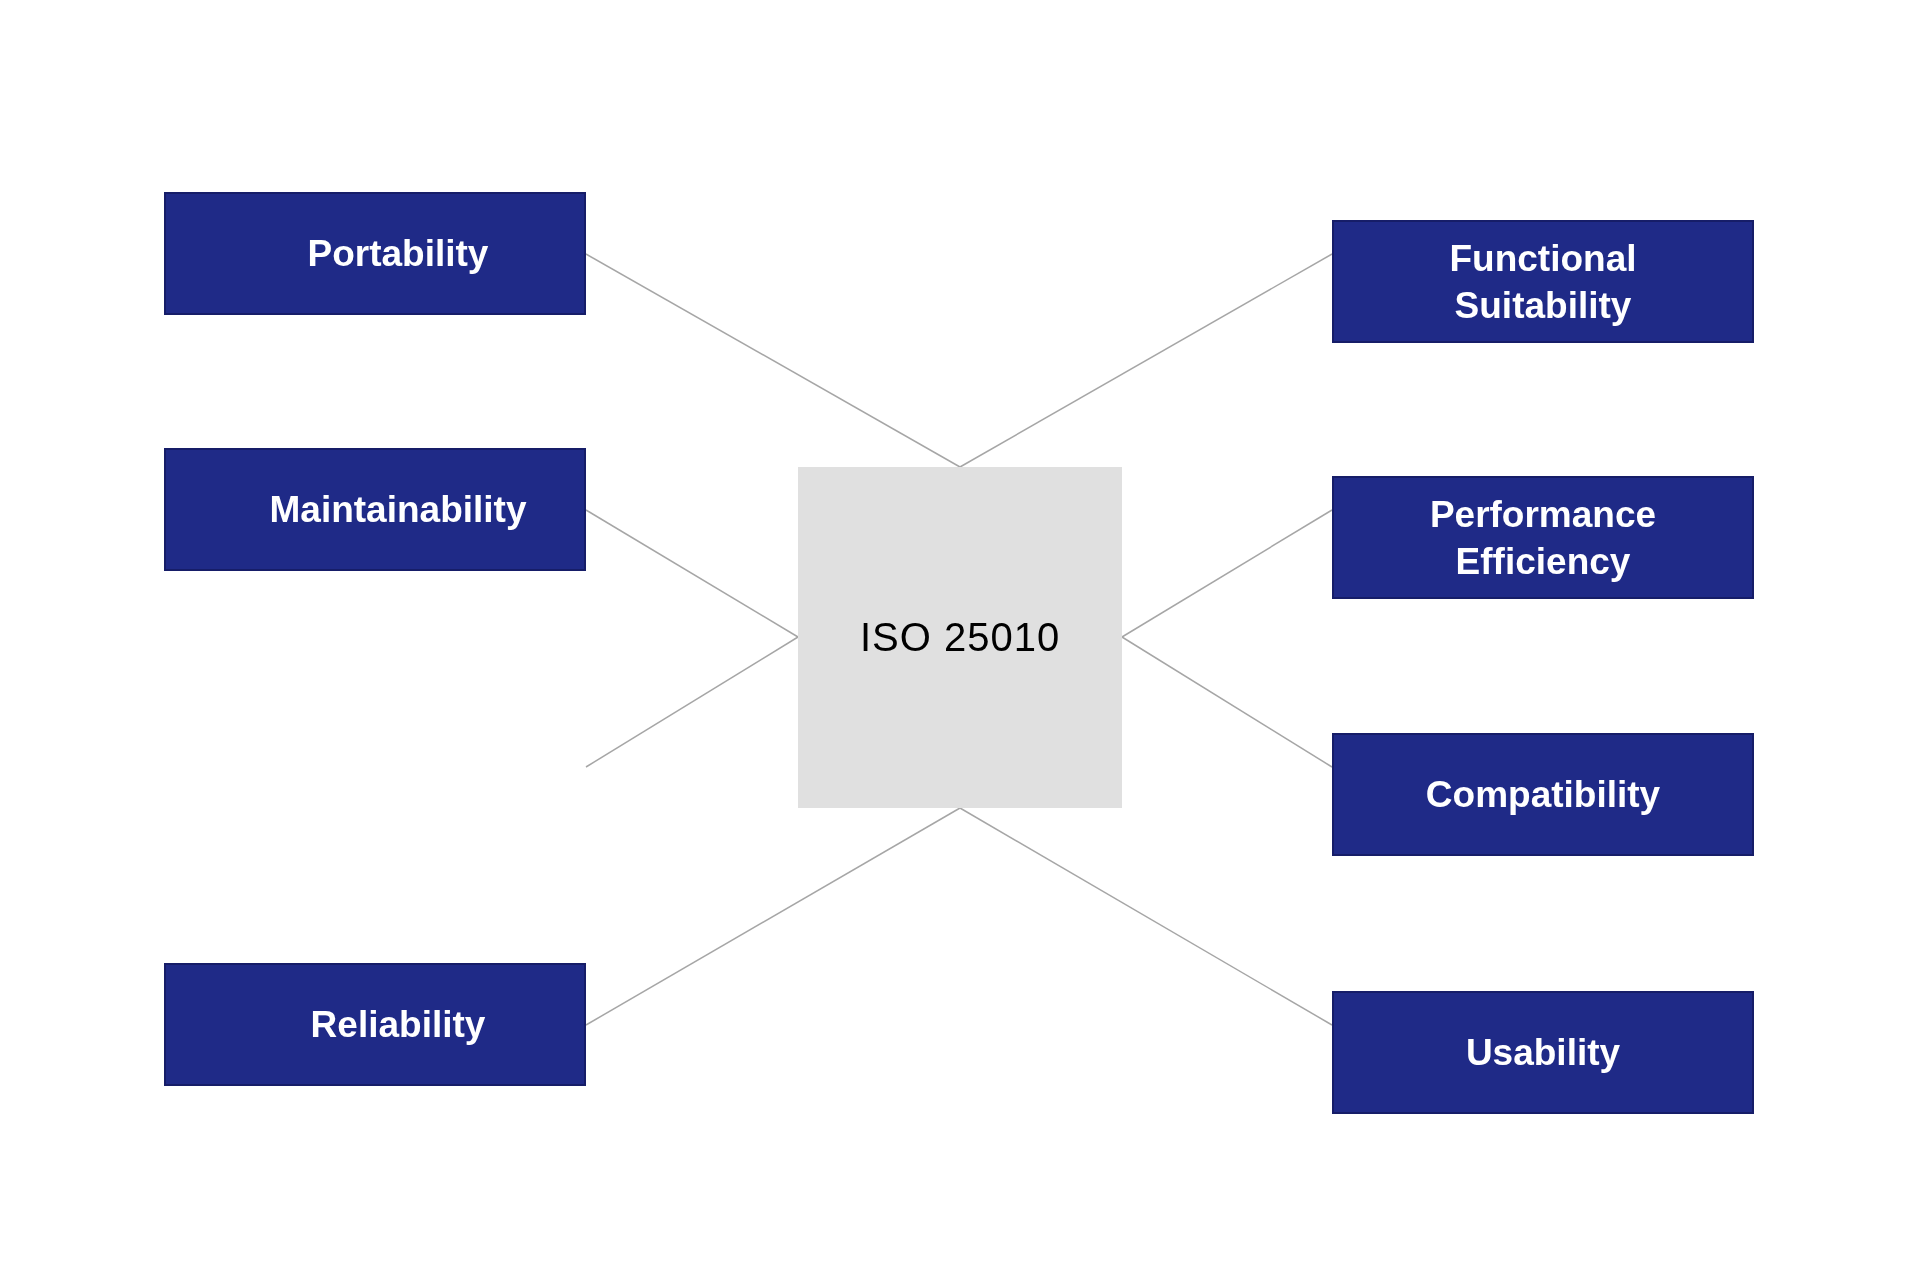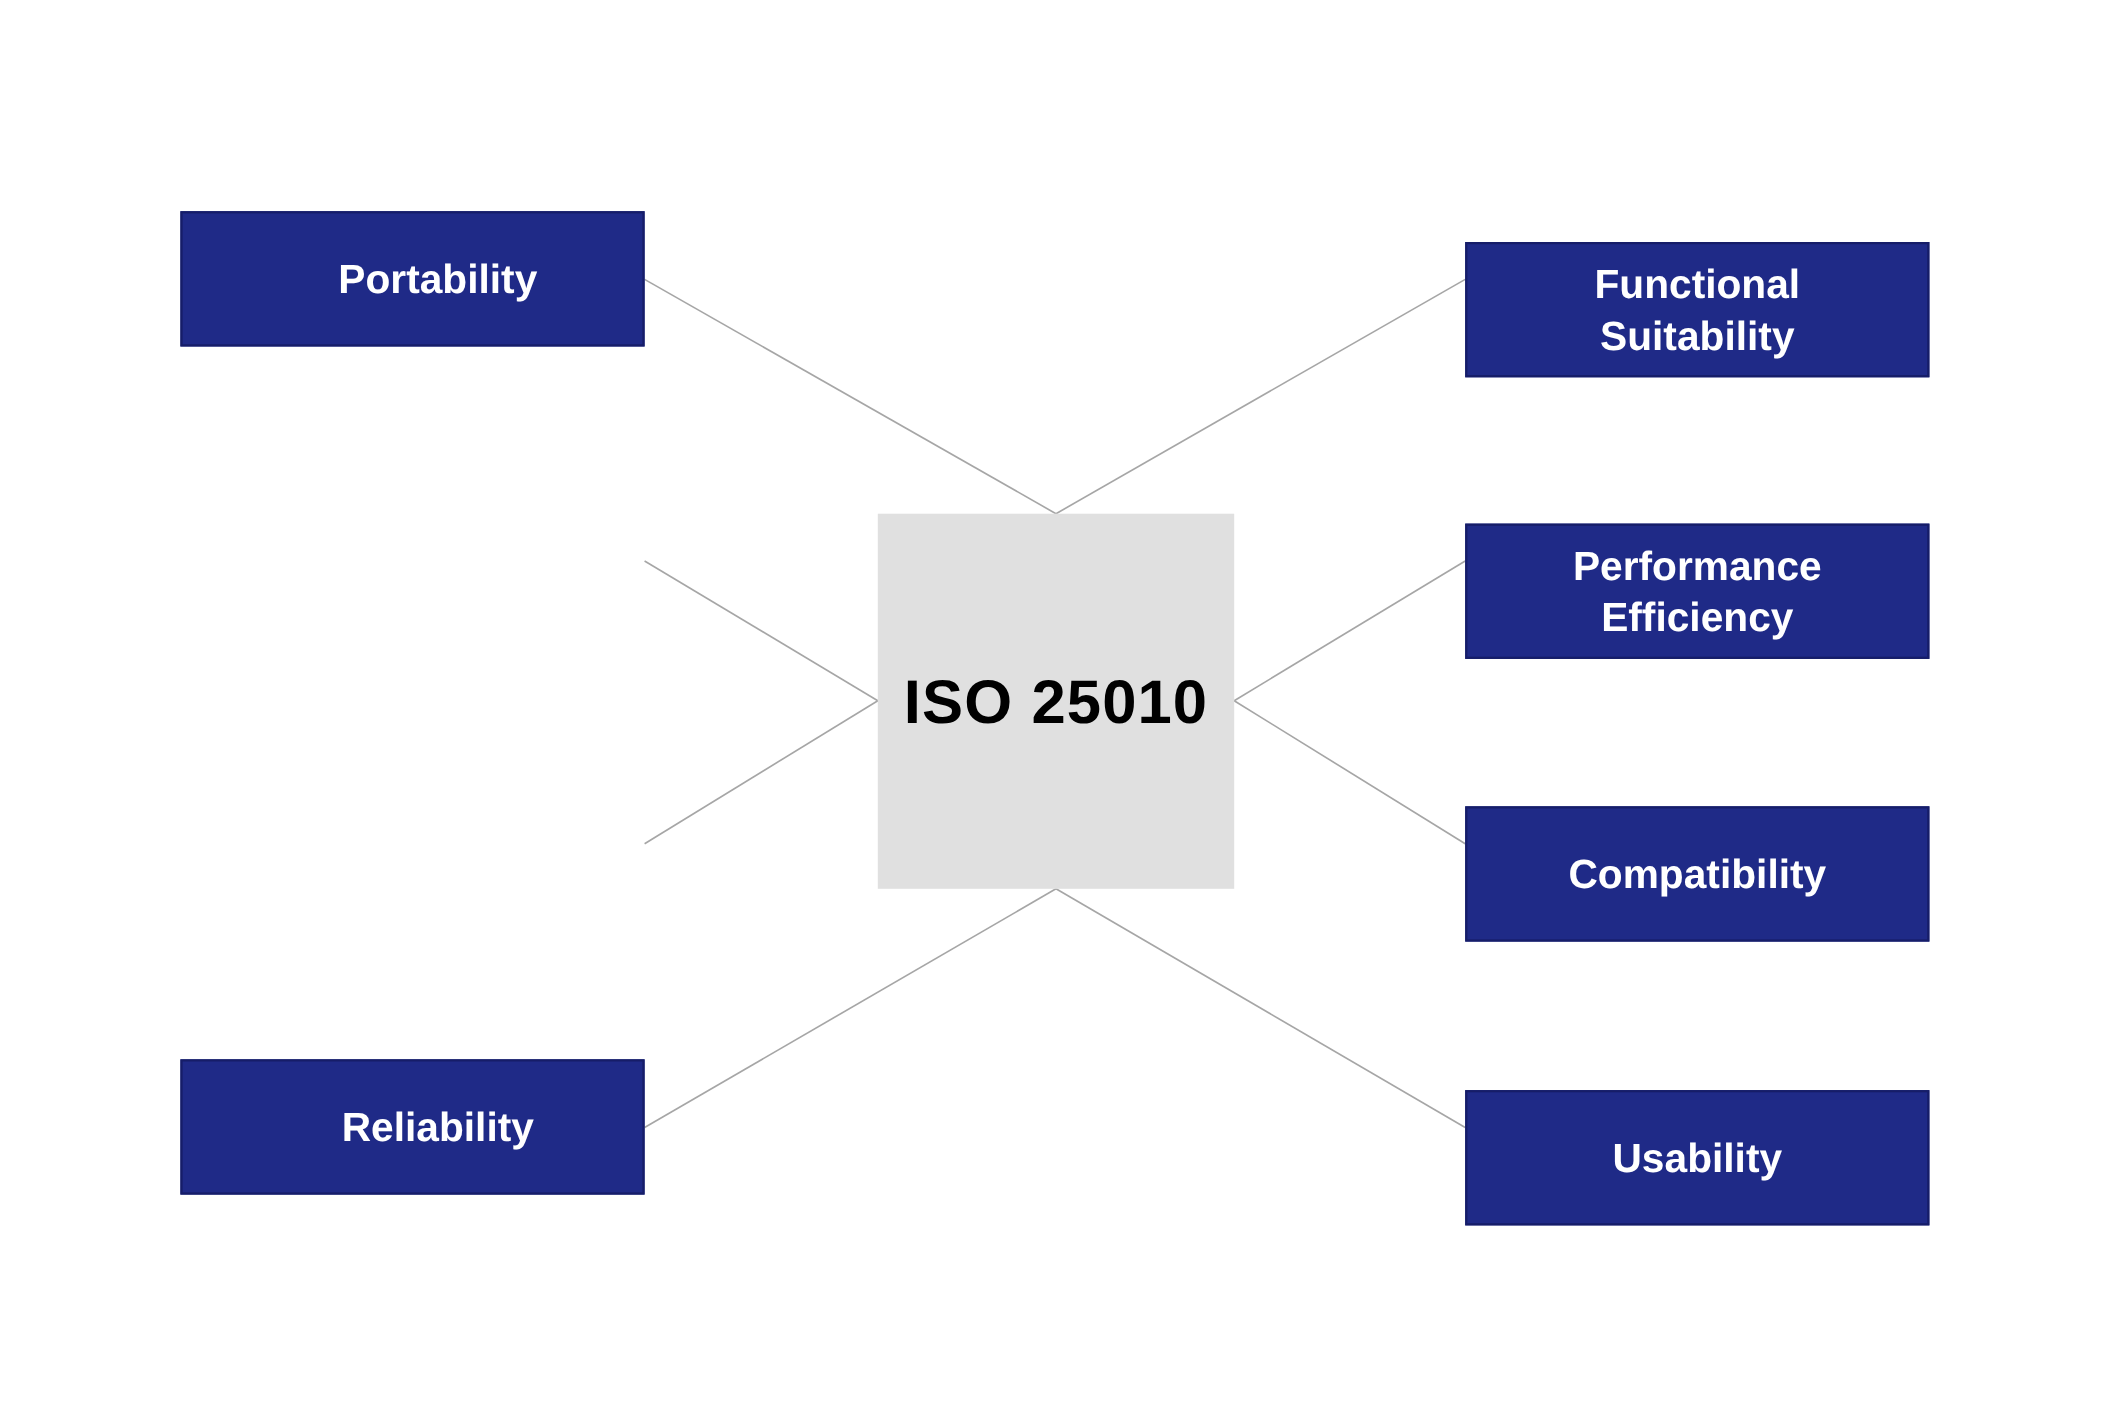--- a/index.html
+++ b/index.html
@@ -61,22 +61,22 @@
     width: 324px;
     height: 341px;
     background: var(--center-fill);
     display: flex;
     align-items: center;
     justify-content: center;
     text-align: center;
   }
   .center-label {
     color: var(--center-text);
-    font-size: 56px;
-    font-weight: 700;
+    font-size: 40px;
+    font-weight: 400;
     letter-spacing: 1px;
   }
 </style>
 </head>
 <body>
 
 <div class="canvas">
 
   <svg class="connectors" viewBox="0 0 1920 1280" aria-hidden="true">
     <line x1="586" y1="254" x2="960" y2="467"></line>
@@ -84,20 +84,23 @@
     <line x1="586" y1="767" x2="798" y2="637"></line>
     <line x1="586" y1="1025" x2="960" y2="808"></line>
     <line x1="1332" y1="254" x2="960" y2="467"></line>
     <line x1="1332" y1="510" x2="1122" y2="637"></line>
     <line x1="1332" y1="767" x2="1122" y2="637"></line>
     <line x1="1332" y1="1025" x2="960" y2="808"></line>
   </svg>
 
   <div class="node node-left row1">
     <span class="node-label">Portability</span>
+  </div>
+  <div class="node node-left row2">
+    <span class="node-label">Maintainability</span>
   </div>
   <div class="node node-left row4">
     <span class="node-label">Reliability</span>
   </div>
 
   <div class="node node-right row1">
     <span class="node-label">Functional
 Suitability</span>
   </div>
   <div class="node node-right row2">

